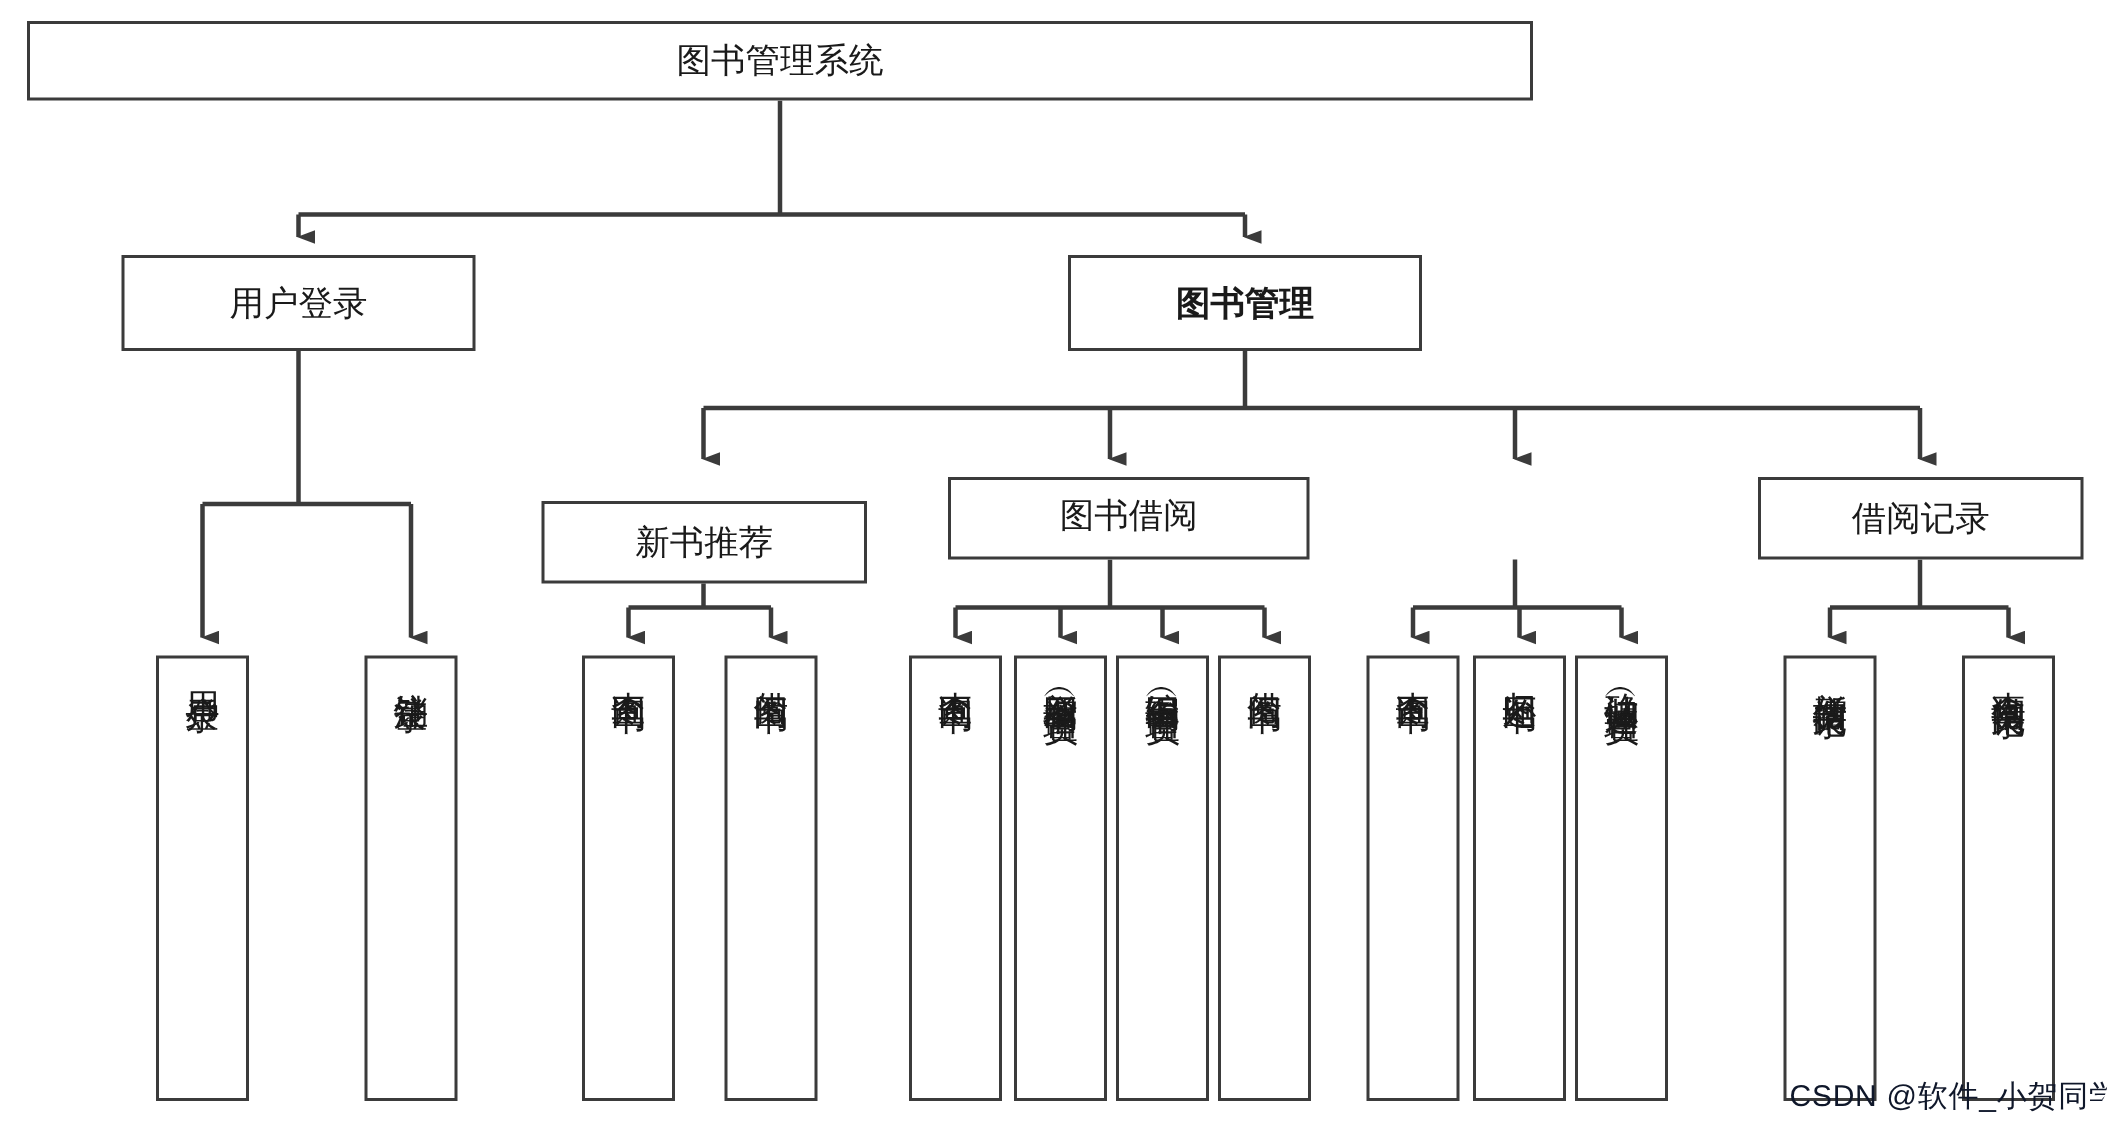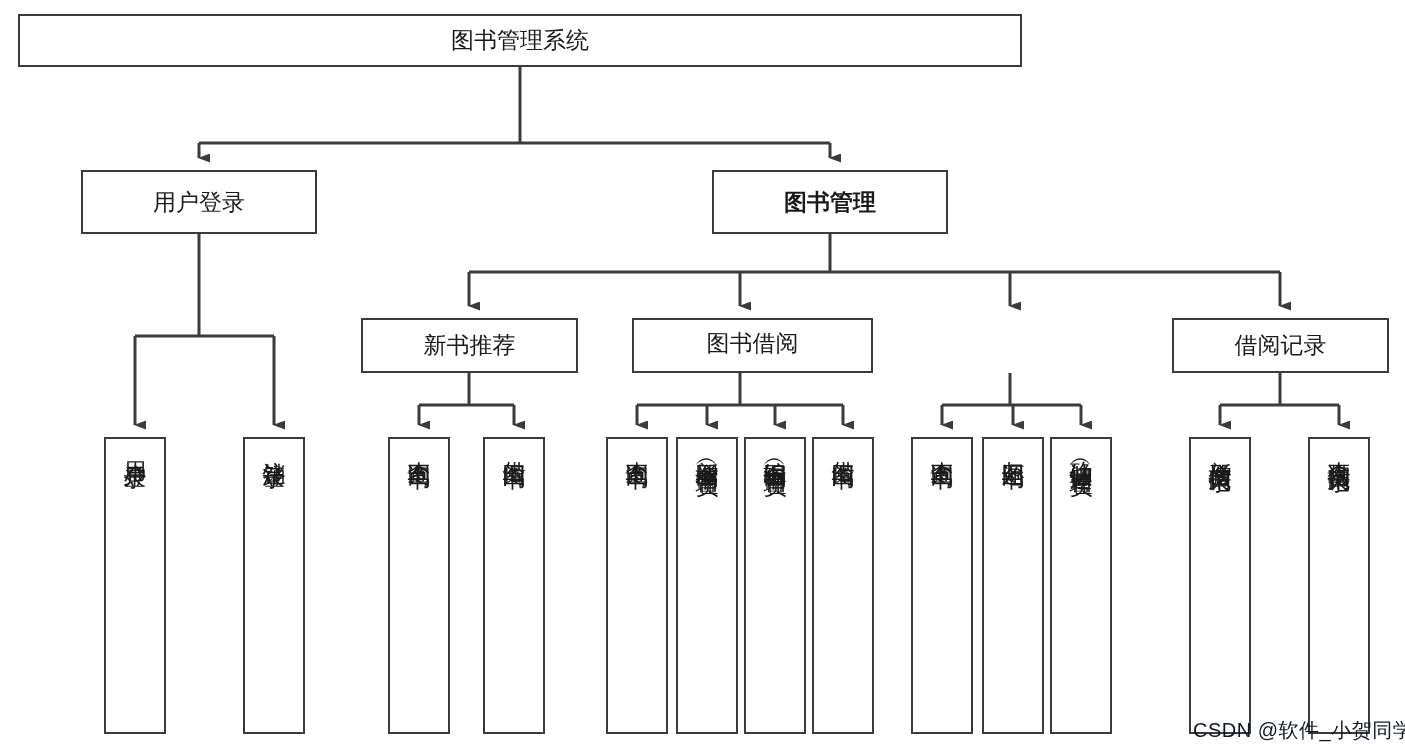--- a/index.html
+++ b/index.html
@@ -9,20 +9,21 @@
   }
   body {
     font-family: "Liberation Sans", "DejaVu Sans", sans-serif;
   }
   #canvas {
     position: relative;
     width: 1405px;
     height: 747px;
     background: #ffffff;
     overflow: hidden;
+    border-radius: 26px;
   }
   .node {
     position: absolute;
     box-sizing: border-box;
     border: 2.5px solid #3b3b3b;
     background: #ffffff;
     display: flex;
     align-items: center;
     justify-content: center;
     color: #1a1a1a;
@@ -124,21 +125,21 @@
     <span class="label">图书管理系统</span>
   </div>
 
   <div class="node horizontal" id="node-l2-0" style="left: 81px; top: 170px; width: 236px; height: 64px;">
     <span class="label">用户登录</span>
   </div>
   <div class="node horizontal" id="node-l2-1" style="left: 712px; top: 170px; width: 236px; height: 64px; font-weight: bold;">
     <span class="label">图书管理</span>
   </div>
 
-  <div class="node horizontal" id="node-l3-0" style="left: 361px; top: 318px; width: 217px; height: 55px;">
+  <div class="node horizontal" id="node-l3-0" style="left: 361px; top: 334px; width: 217px; height: 55px;">
     <span class="label">新书推荐</span>
   </div>
   <div class="node horizontal" id="node-l3-1" style="left: 632px; top: 318px; width: 241px; height: 55px; font-family: Liberation Mono, monospace;">
     <span class="label">图书借阅</span>
   </div>
   <div class="node horizontal" id="node-l3-3" style="left: 1172px; top: 318px; width: 217px; height: 55px;">
     <span class="label">借阅记录</span>
   </div>
 
   <div class="node vertical" id="node-leaf-0" style="left: 104px; top: 437px; width: 62px; height: 297px;">

